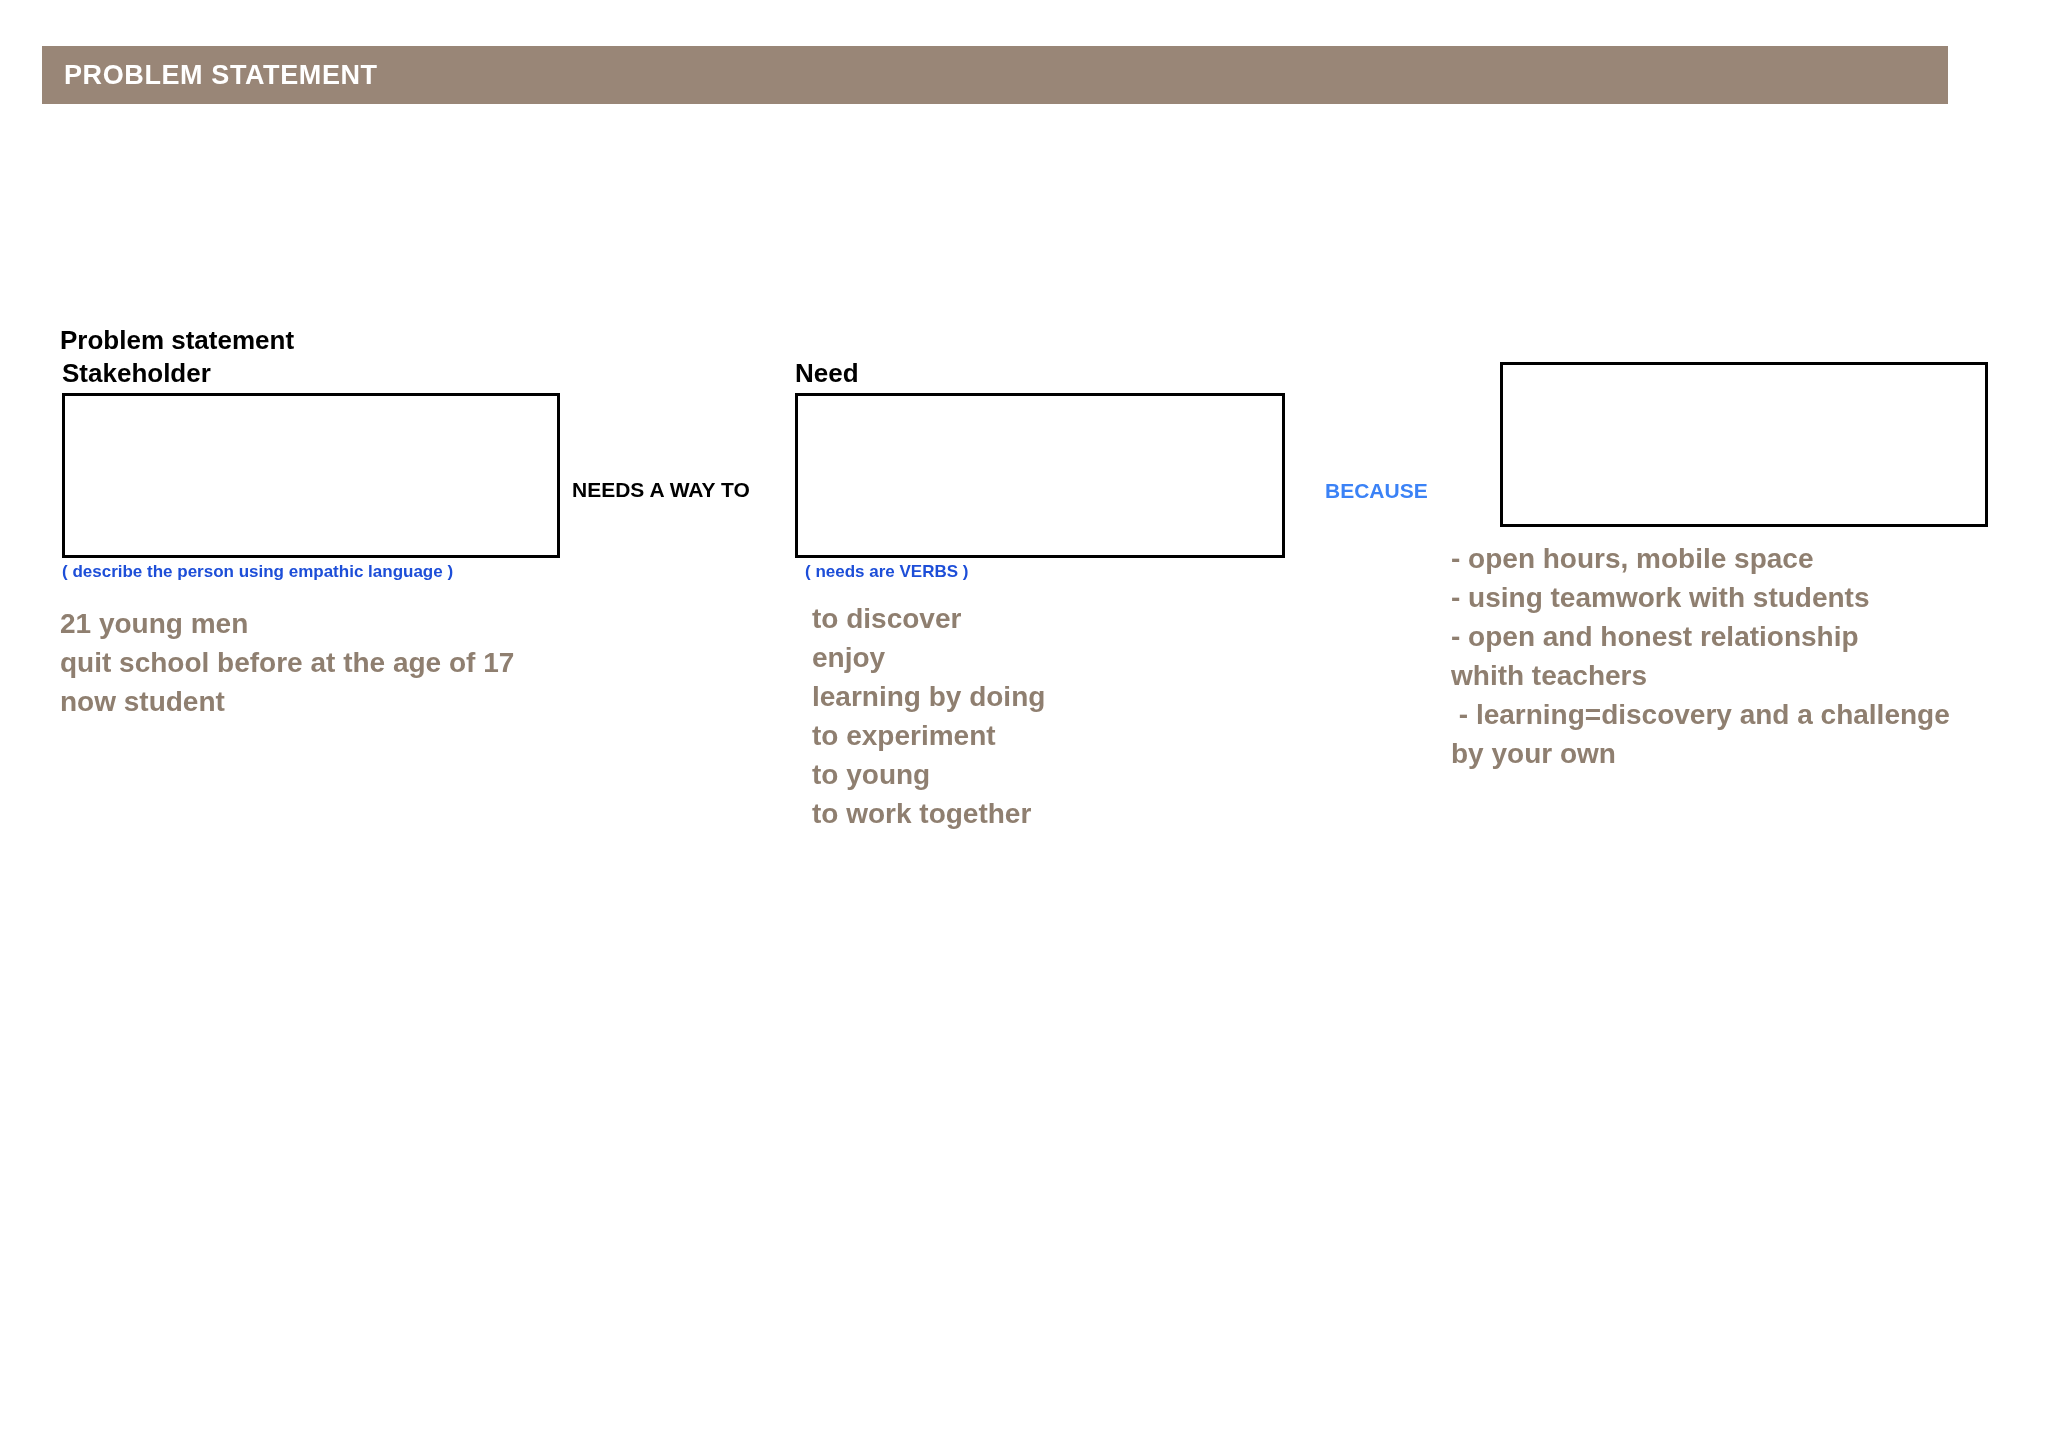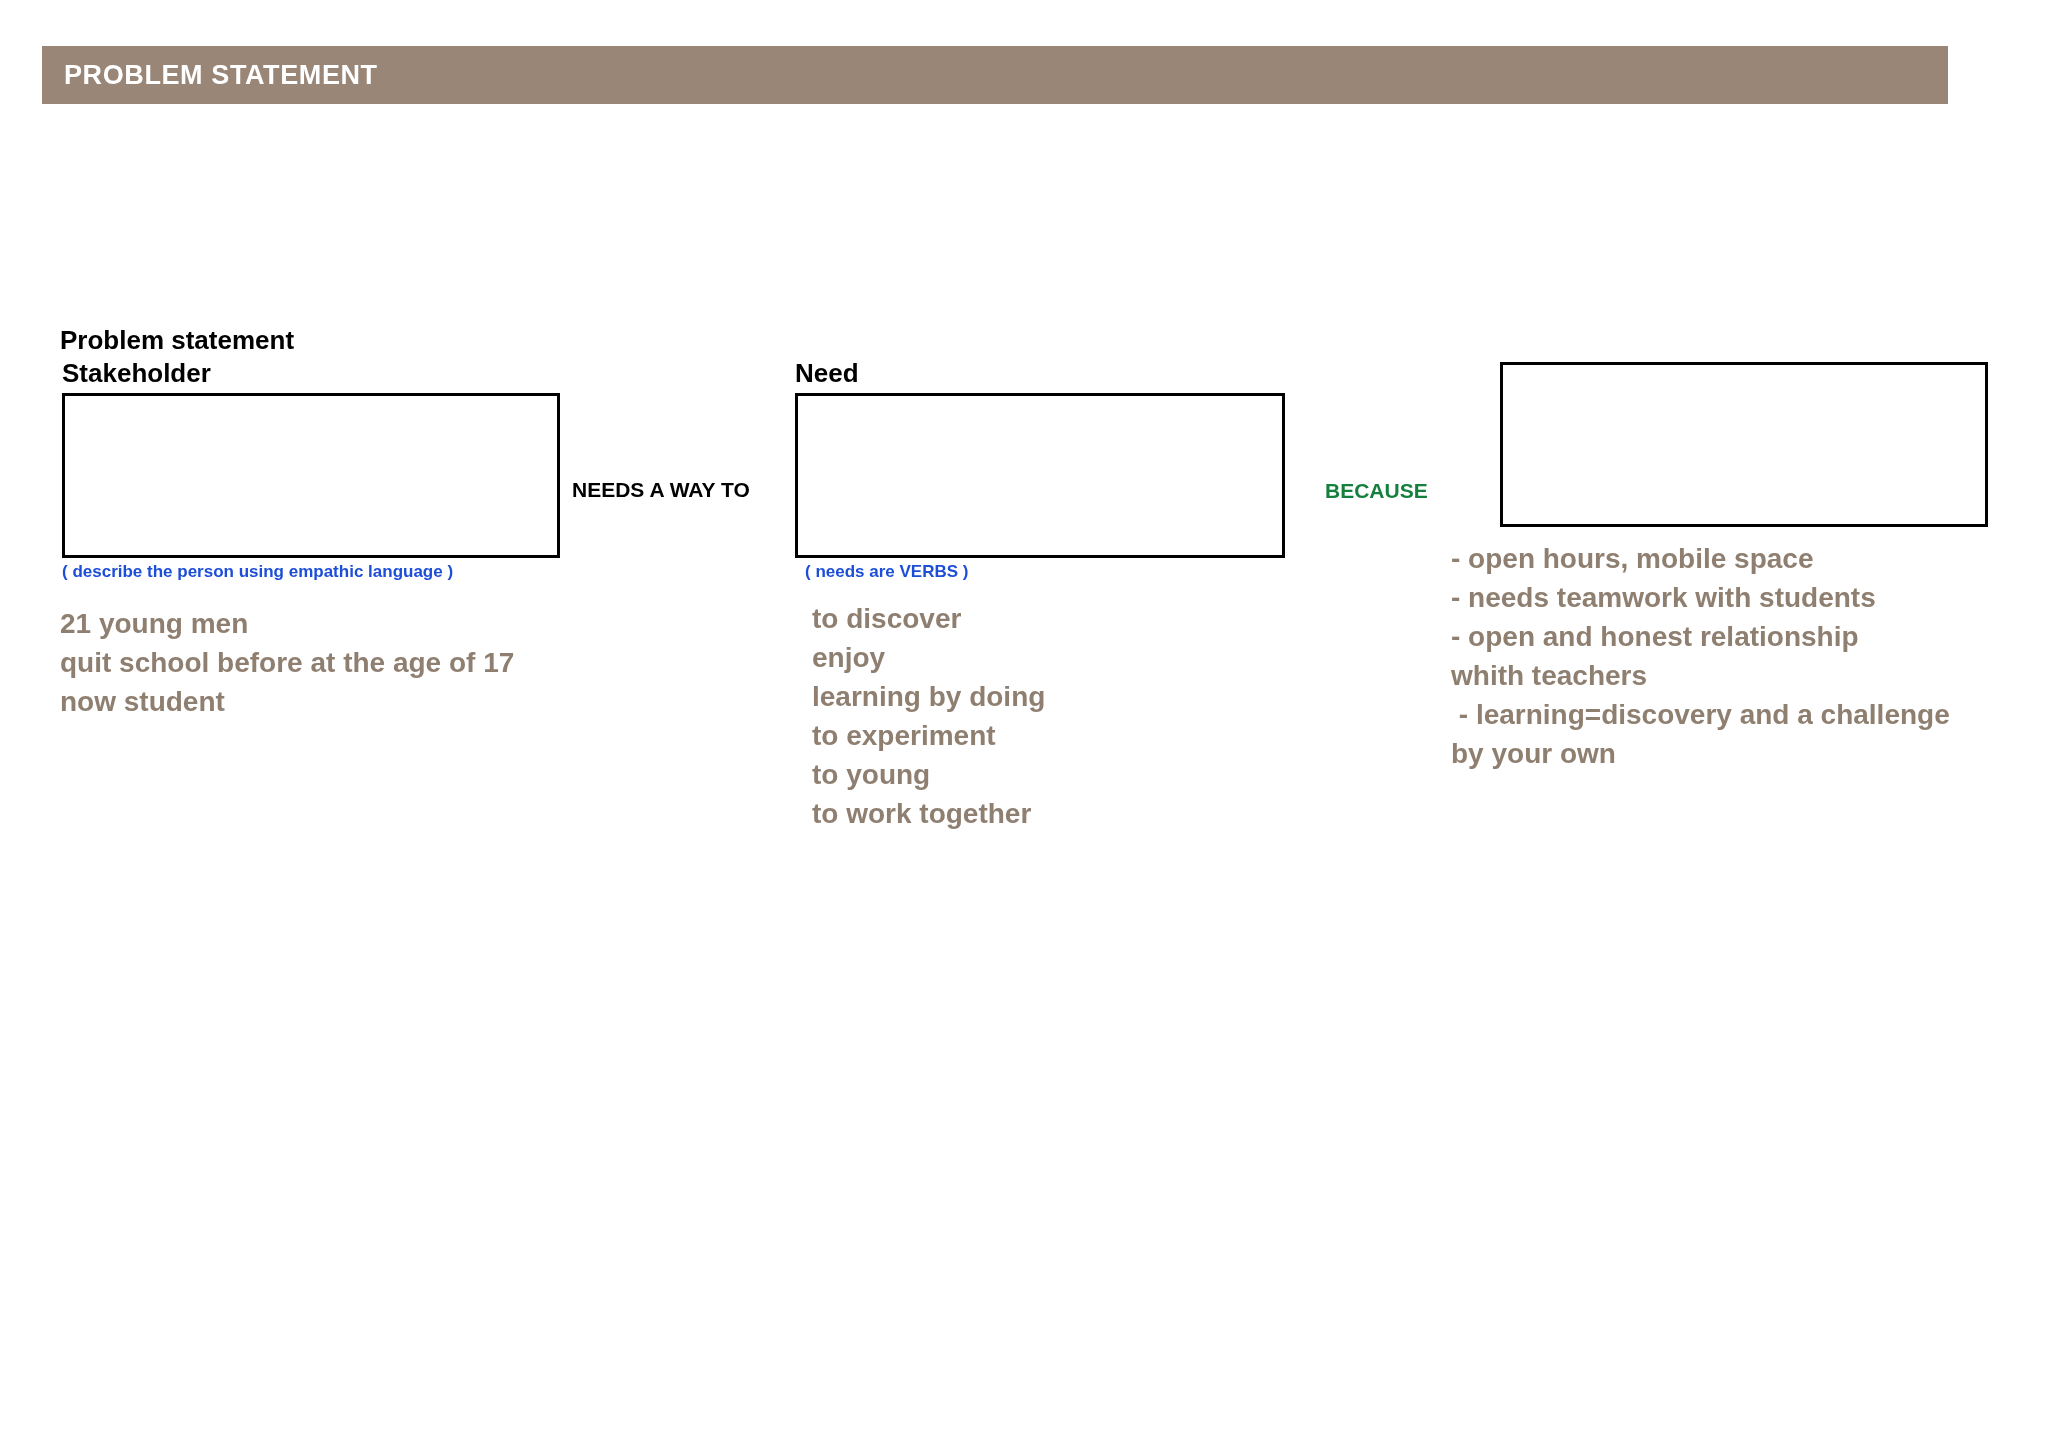--- a/index.html
+++ b/index.html
@@ -107,21 +107,21 @@
   #need-caption { margin-left: 10px; }
   #need-answers { margin-top: 17px; margin-left: 17px; }
 
   
   #connector-because {
     position: absolute;
     left: 1325px;
     top: 479px;
     font-size: 21px;
     font-weight: bold;
-    color: #15803d;
+    color: #3b82f6;
     white-space: nowrap;
   }
 
   
   #col-insight { left: 1500px; top: 362px; width: 488px; }
   #box-insight { width: 488px; height: 165px; }
   #insight-answers { margin-top: 12px; margin-left: -49px; }
   #insight-answers .answer-line { line-height: 39px; }
 </style>
 </head>
@@ -159,19 +159,19 @@
     <div class="answer-line">to work together</div>
   </div>
 </div>
 
 <div id="connector-because">BECAUSE</div>
 
 <div class="column" id="col-insight">
   <div class="field-box" id="box-insight"></div>
   <div class="answer-list" id="insight-answers">
     <div class="answer-line">- open hours, mobile space</div>
-    <div class="answer-line">- needs teamwork with students</div>
+    <div class="answer-line">- using teamwork with students</div>
     <div class="answer-line">- open and honest relationship</div>
     <div class="answer-line">whith teachers</div>
     <div class="answer-line"> - learning=discovery and a challenge</div>
     <div class="answer-line">by your own</div>
   </div>
 </div>
 
 </body></html>

